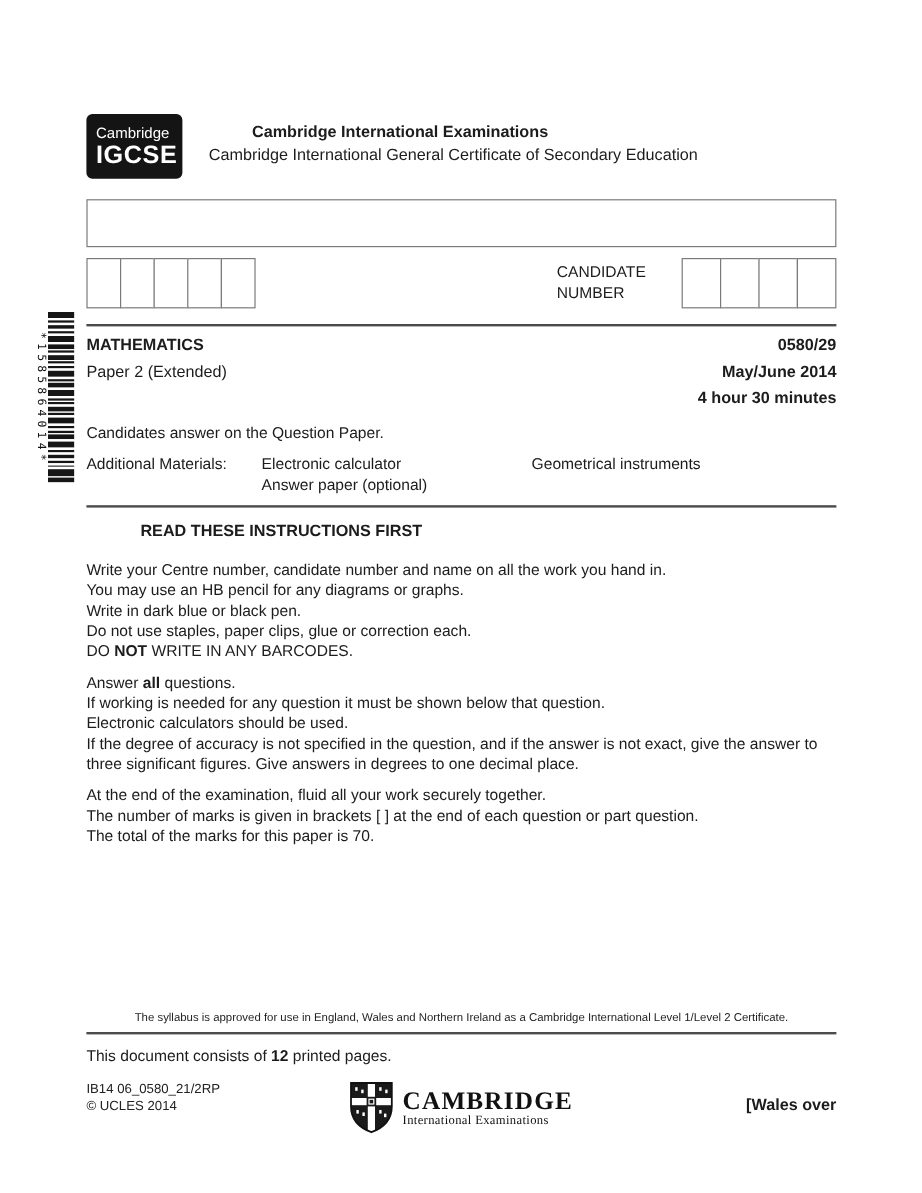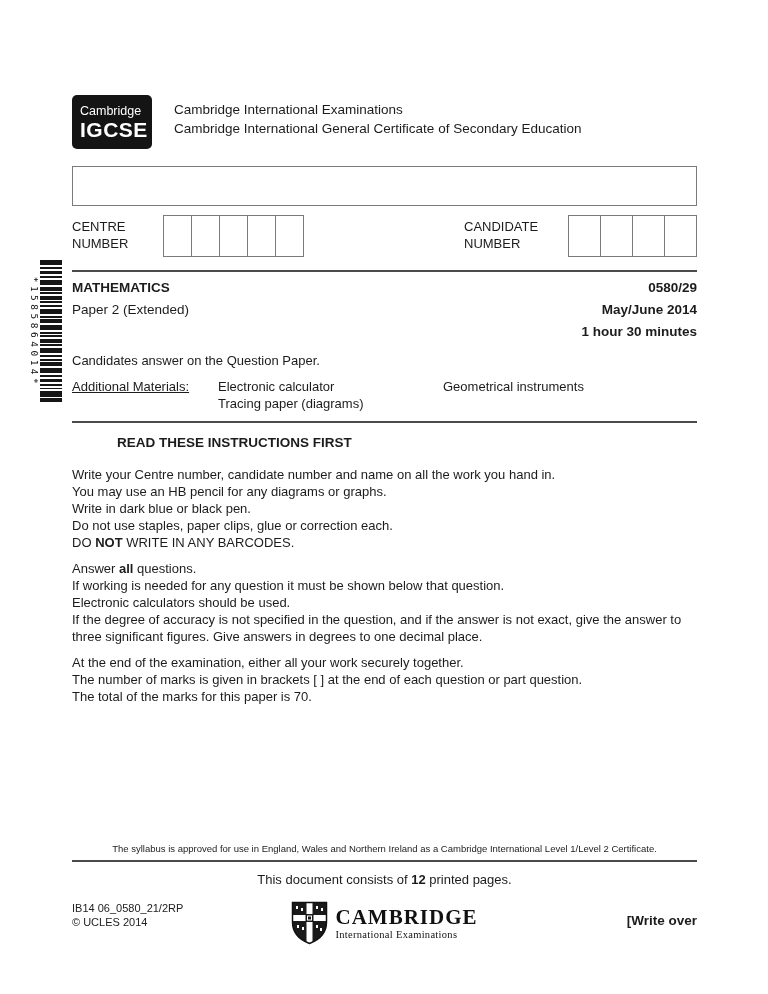--- a/index.html
+++ b/index.html
@@ -18,21 +18,21 @@
 
   
   .content { position:absolute; left:72px; top:95px; width:625px; }
 
   .header { display:flex; gap:22px; }
   .igcse-logo { width:80px; height:54px; background:#141414; color:#fff; border-radius:5px;
     display:flex; flex-direction:column; justify-content:center; padding-left:8px; }
   .igcse-logo .l1 { font-size:12.5px; line-height:15px; }
   .igcse-logo .l2 { font-size:21px; font-weight:bold; line-height:22px; letter-spacing:0.5px; }
   .header-text { padding-top:5px; font-size:13.5px; line-height:19px; }
-  .header-text .org { font-weight:normal; }
+  .header-text .org { font-weight:bold;margin-left:36px; }
 
   
   .name-row { display:flex; margin-top:17px; }
   .field-label { width:91px; flex:0 0 91px; font-size:13px; line-height:17px; padding-top:3px; }
   .name-box { flex:1; height:40px; border:1px solid #7b7b7b; background:#fff; }
   .num-row { display:flex; margin-top:9px; justify-content:space-between; }
   .num-left, .num-right { display:flex; }
   .cells { display:flex; }
   .cell { width:29px; height:42px; border:1px solid #7b7b7b; background:#fff; }
   .cell + .cell { margin-left:-1px; }
@@ -41,37 +41,37 @@
 
   .rule { border:none; border-top:2px solid #4b4b4b; margin-top:13px; }
   .rule2 { border:none; border-top:2px solid #4b4b4b; margin-top:9px; }
 
   
   .subject { margin-top:5px; font-size:13.5px; }
   .srow { display:flex; justify-content:space-between; line-height:22px; }
   .srow .b { font-weight:bold; }
   .answer-note { margin-top:9px; font-size:13px; line-height:17px; }
   .materials { display:flex; margin-top:9px; font-size:13px; line-height:17px; }
-  .materials .mlabel { width:146px; flex:0 0 146px;text-decoration:underline; }
+  .materials .mlabel { width:146px; flex:0 0 146px; }
   .materials .mcol1 { width:225px; flex:0 0 225px; }
 
   
   .instructions { margin-top:12px; font-size:13px; }
   .ins-heading { font-weight:bold; font-size:13.5px;margin-left:45px; }
   .para { margin-top:16px; }
   .para.tight { margin-top:9px; }
   .line { line-height:17px; white-space:pre-wrap; }
   .line .bld { font-weight:bold; }
   .pi-symbol { font-family:"Liberation Serif",serif; font-style:italic; font-size:14px; }
 
   
   .footer { position:absolute; left:72px; width:625px; top:843px; }
   .syllabus-note { text-align:center; font-size:9.5px; color:#222; line-height:12px; }
   .footer-rule { border:none; border-top:2px solid #4b4b4b; margin-top:5px; }
-  .pages-line { text-align:center; font-size:13px; margin-top:10px; }
+  .pages-line { font-size:13px; margin-top:10px; }
   .pages-line .bld { font-weight:bold; }
   .footer-bottom { display:flex; margin-top:14px; align-items:flex-start; }
   .fb-left { flex:1; font-size:11px; line-height:14px; color:#222; }
   .fb-center { flex:1.1; display:flex; justify-content:center; }
   .fb-right { flex:1; text-align:right; font-weight:bold; font-size:13.5px; padding-top:12px; }
   .camb-logo { display:flex; gap:7px; align-items:center; }
   .camb-text { font-family:"Liberation Serif","DejaVu Serif",serif; color:#111; }
   .camb-text .big { font-size:21px; font-weight:600; letter-spacing:1px; line-height:22px; }
   .camb-text .small { font-size:10.5px; line-height:13px; letter-spacing:0.3px; }
 </style>
@@ -157,21 +157,20 @@
         <div class="cert">Cambridge International General Certificate of Secondary Education</div>
       </div>
     </header>
 
     <div class="name-row">
       <div class="name-box"></div>
     </div>
 
     <div class="num-row">
       <div class="num-left">
-        <div class="field-label">CENTRE NUMBER</div>
         <div class="cells">
           <div class="cell"></div>
           <div class="cell"></div>
           <div class="cell"></div>
           <div class="cell"></div>
           <div class="cell"></div>
         </div>
       </div>
       <div class="num-right">
         <div class="cand-label">CANDIDATE NUMBER</div>
@@ -190,28 +189,28 @@
       <div class="srow">
         <span class="b">MATHEMATICS</span>
         <span class="b">0580/29</span>
       </div>
       <div class="srow">
         <span>Paper 2 (Extended)</span>
         <span class="b">May/June 2014</span>
       </div>
       <div class="srow">
         <span></span>
-        <span class="b">1 hour 30 minutes</span>
+        <span class="b">4 hour 30 minutes</span>
       </div>
       <div class="answer-note">Candidates answer on the Question Paper.</div>
       <div class="materials">
         <div class="mlabel">Additional Materials:</div>
         <div class="mcol1">
           <div>Electronic calculator</div>
-          <div>Tracing paper (diagrams)</div>
+          <div>Answer paper (optional)</div>
         </div>
         <div class="mcol2">
           <div>Geometrical instruments</div>
         </div>
       </div>
     </section>
 
     <hr class="rule2">
 
     <section class="instructions">
@@ -227,21 +226,21 @@
 
       <div class="para tight">
         <div class="line"><span>Answer </span><span class="bld">all</span><span> questions.</span></div>
         <div class="line">If working is needed for any question it must be shown below that question.</div>
         <div class="line">Electronic calculators should be used.</div>
         <div class="line">If the degree of accuracy is not specified in the question, and if the answer is not exact, give the answer to</div>
         <div class="line">three significant figures. Give answers in degrees to one decimal place.</div>
       </div>
 
       <div class="para tight">
-        <div class="line">At the end of the examination, either all your work securely together.</div>
+        <div class="line">At the end of the examination, fluid all your work securely together.</div>
         <div class="line">The number of marks is given in brackets [ ] at the end of each question or part question.</div>
         <div class="line">The total of the marks for this paper is 70.</div>
       </div>
     </section>
   </div>
 
   <footer class="footer">
     <div class="syllabus-note">The syllabus is approved for use in England, Wales and Northern Ireland as a Cambridge International Level 1/Level 2 Certificate.</div>
     <hr class="footer-rule">
     <div class="pages-line"><span>This document consists of </span><span class="bld">12</span><span> printed pages.</span></div>
@@ -276,17 +275,17 @@
               <rect x="17" y="15.5" width="3" height="3" fill="#1a1a1a"></rect>
             </g>
             <path d="M1.5,1.5 h34 v19.5 c0,13 -9,18.5 -17,21.5 C10.5,39.5 1.5,34 1.5,21 Z" fill="none" stroke="#111" stroke-width="1.5"></path>
           </svg>
           <div class="camb-text">
             <div class="big">CAMBRIDGE</div>
             <div class="small">International Examinations</div>
           </div>
         </div>
       </div>
-      <div class="fb-right">[Write over</div>
+      <div class="fb-right">[Wales over</div>
     </div>
   </footer>
 
 </div>
 
 </body></html>

